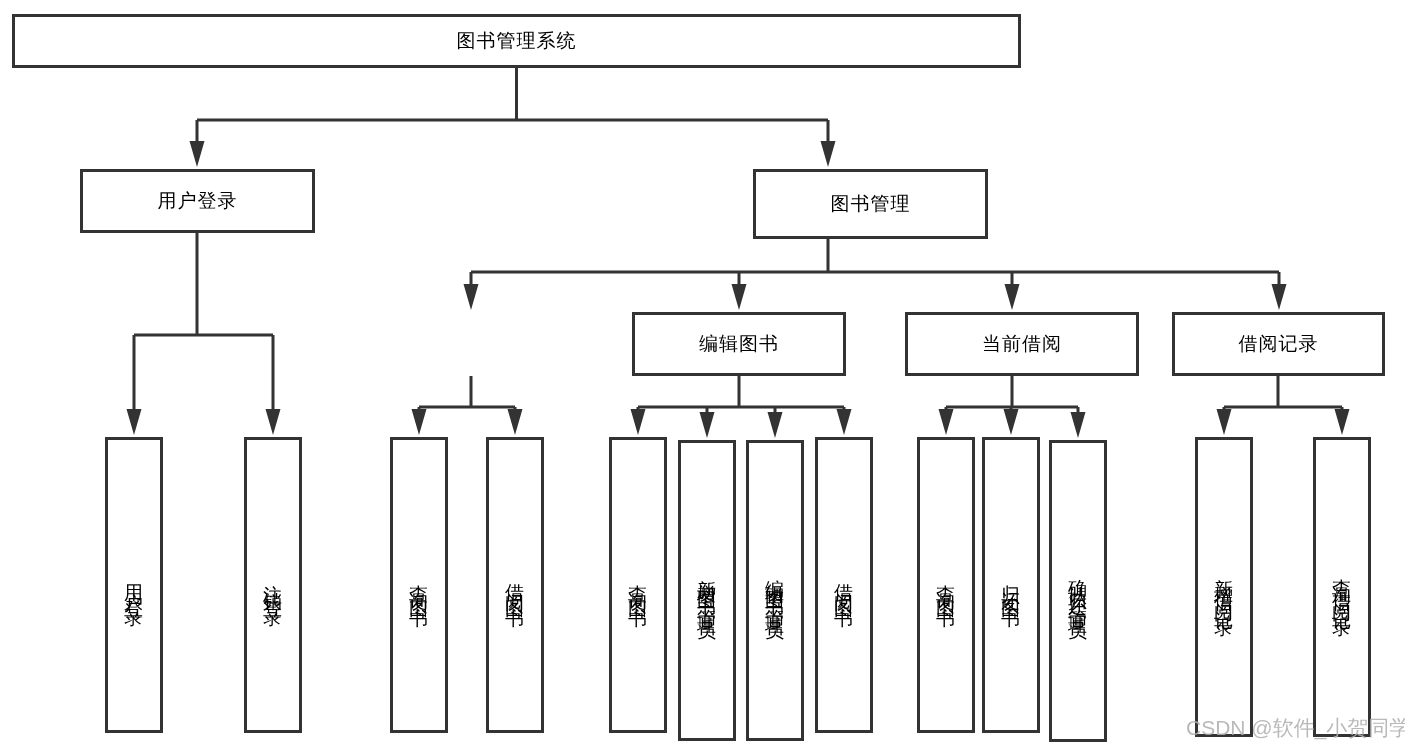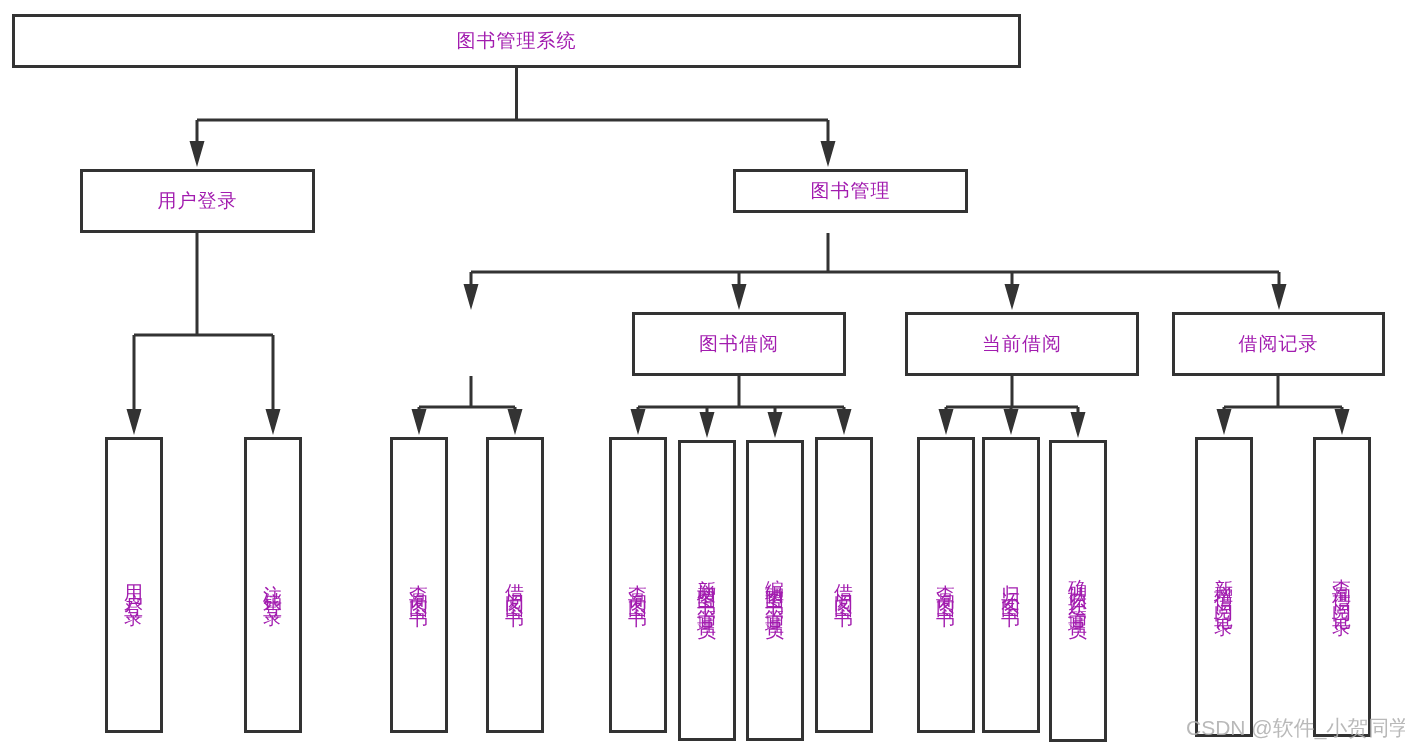--- a/index.html
+++ b/index.html
@@ -23,21 +23,21 @@
     pointer-events: none;
   }
   .node {
     position: absolute;
     box-sizing: border-box;
     border: 3px solid #333333;
     background: #ffffff;
     display: flex;
     align-items: center;
     justify-content: center;
-    color: #a21caf;
+    color: #000000;
   }
   .hbox span {
     font-size: 19px;
     letter-spacing: 1px;
     white-space: nowrap;
   }
   .vbox {
     width: 58px;
   }
   .vbox span.vtext {
@@ -100,26 +100,26 @@
       M1334.5 409 L1349.5 409 L1342 435 Z"></path>
   </svg>
 
   <div class="node hbox" style="left:12px; top:14px; width:1009px; height:54px;">
     <span>图书管理系统</span>
   </div>
 
   <div class="node hbox" style="left:80px; top:169px; width:235px; height:64px;">
     <span>用户登录</span>
   </div>
-  <div class="node hbox" style="left:733px; top:169px; width:235px; height:44px;">
+  <div class="node hbox" style="left:753px; top:169px; width:235px; height:70px;">
     <span>图书管理</span>
   </div>
 
   <div class="node hbox" style="left:632px; top:312px; width:214px; height:64px;">
-    <span>图书借阅</span>
+    <span>编辑图书</span>
   </div>
   <div class="node hbox" style="left:905px; top:312px; width:234px; height:64px;">
     <span>当前借阅</span>
   </div>
   <div class="node hbox" style="left:1172px; top:312px; width:213px; height:64px;">
     <span>借阅记录</span>
   </div>
 
   <div class="node vbox" style="left:105px; top:437px; height:296px;">
     <span class="vtext">用户登录</span>

